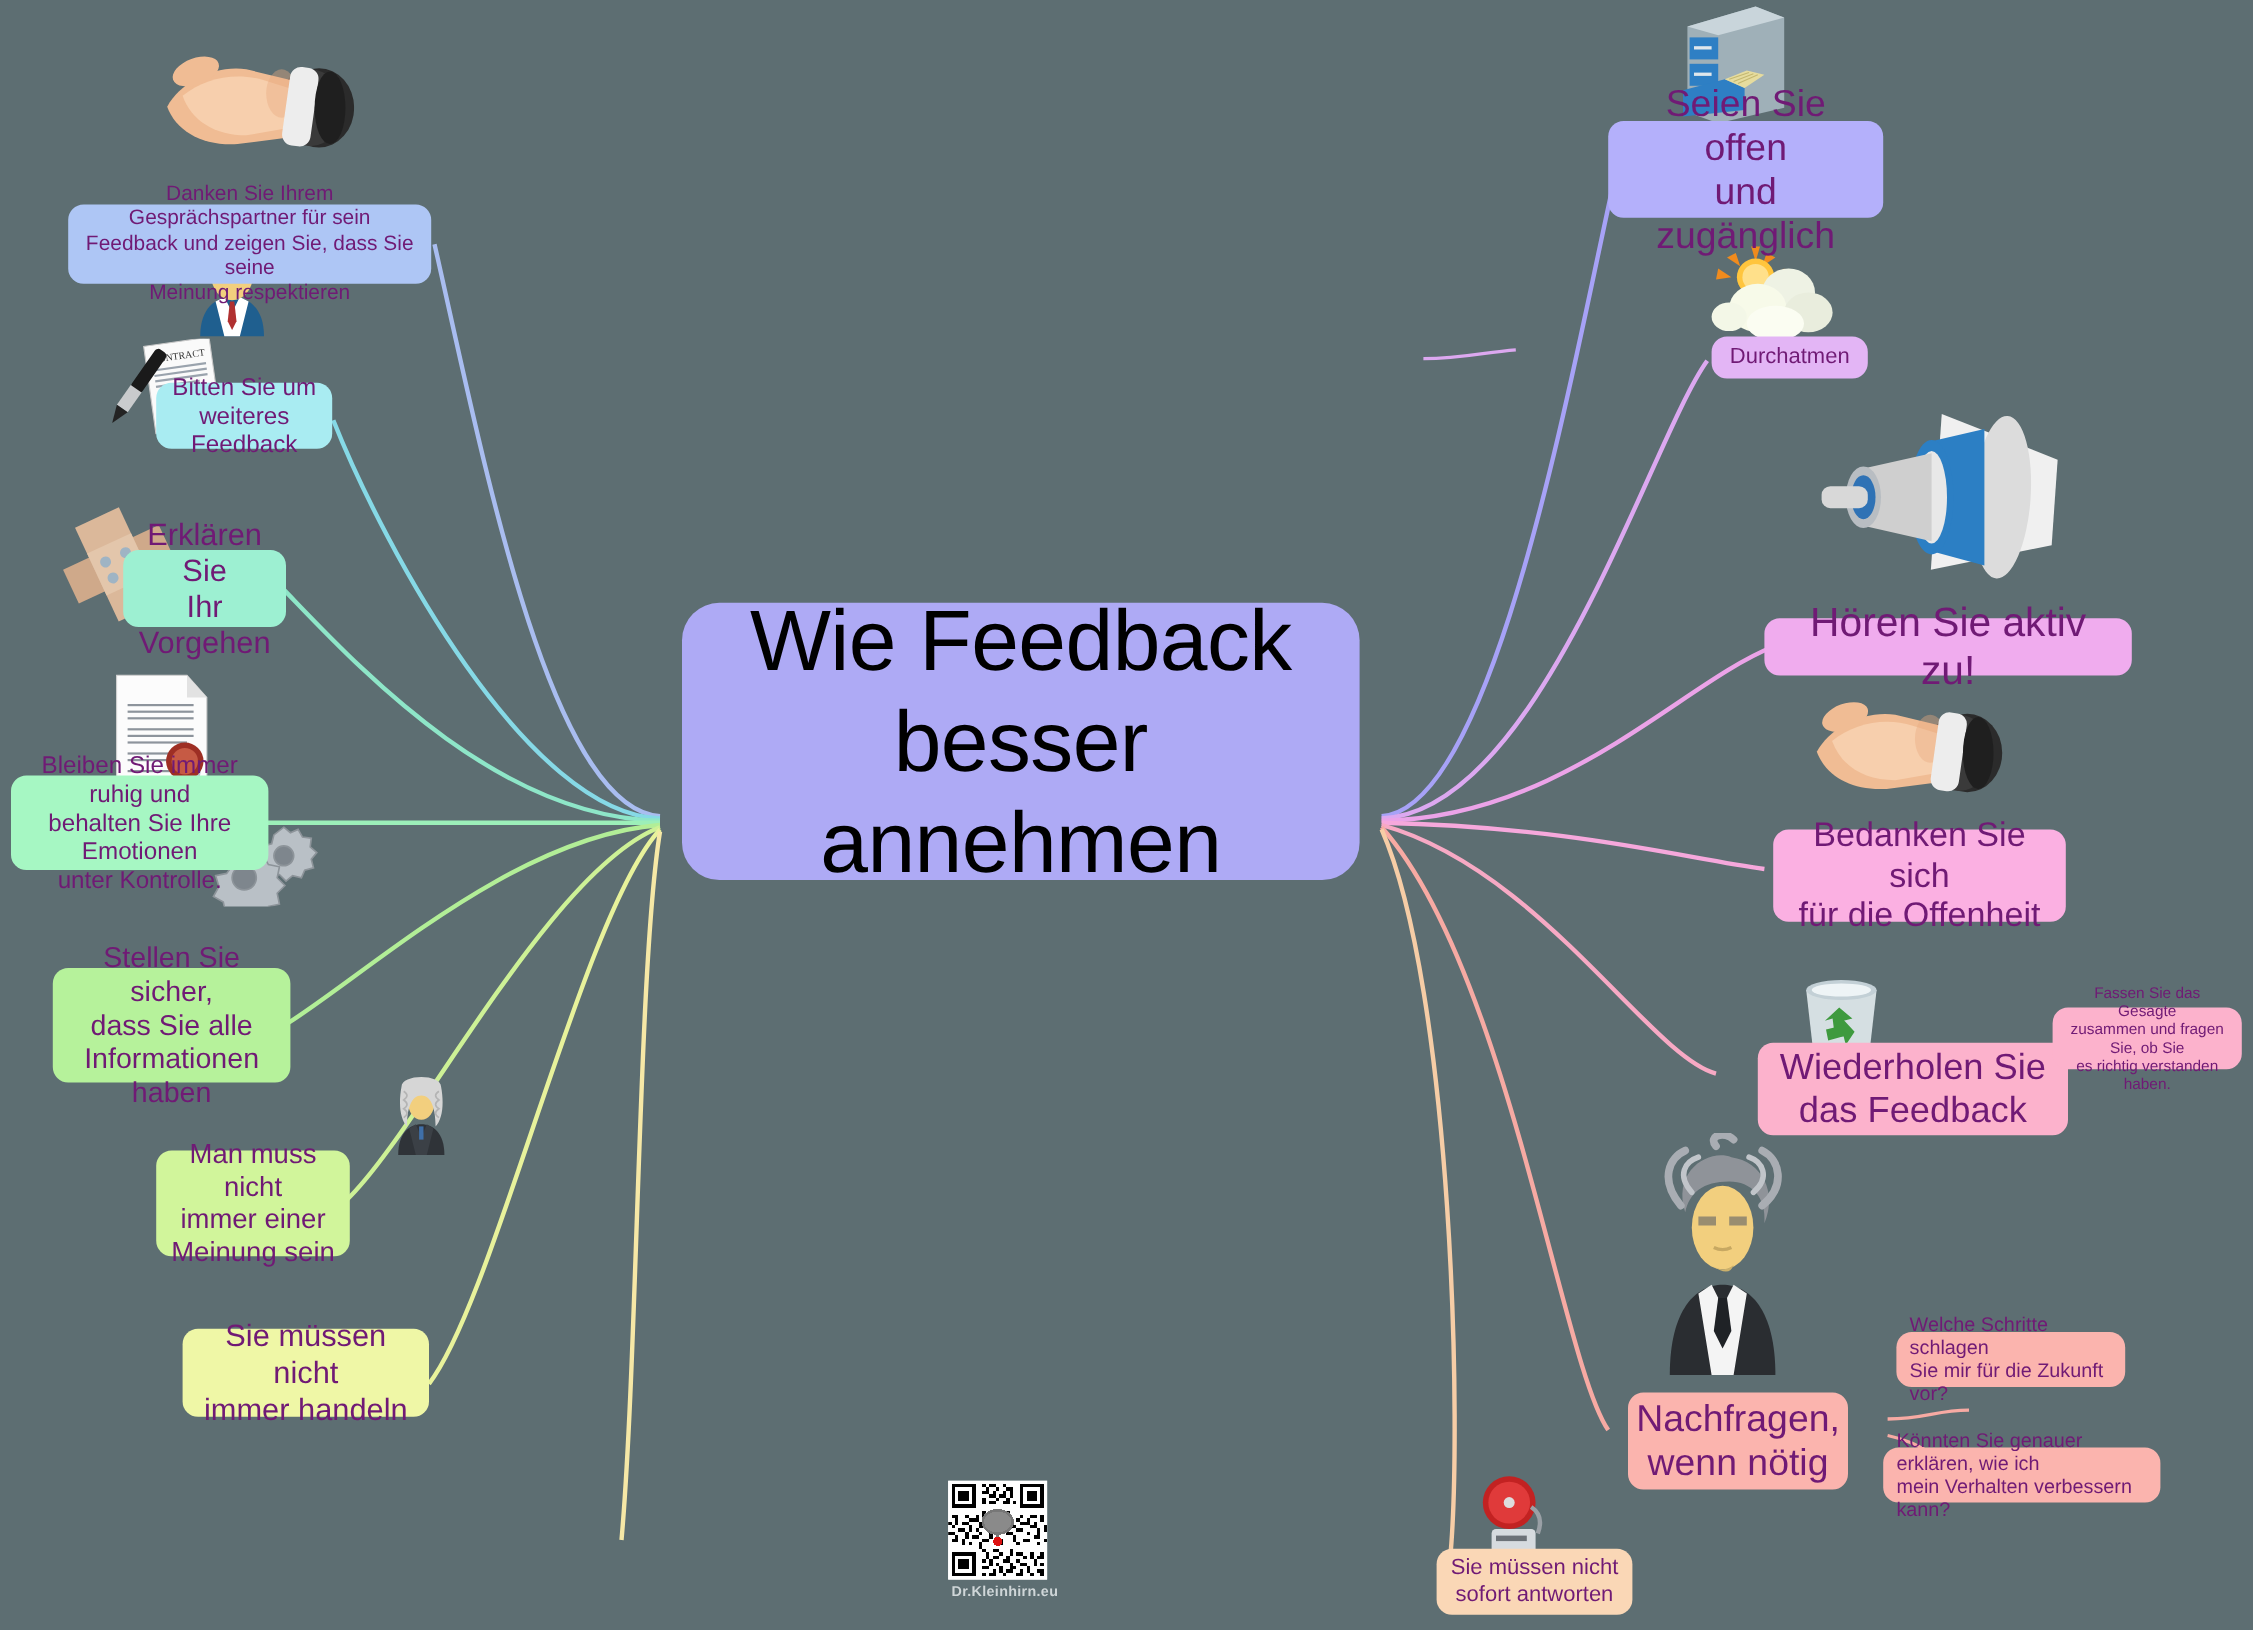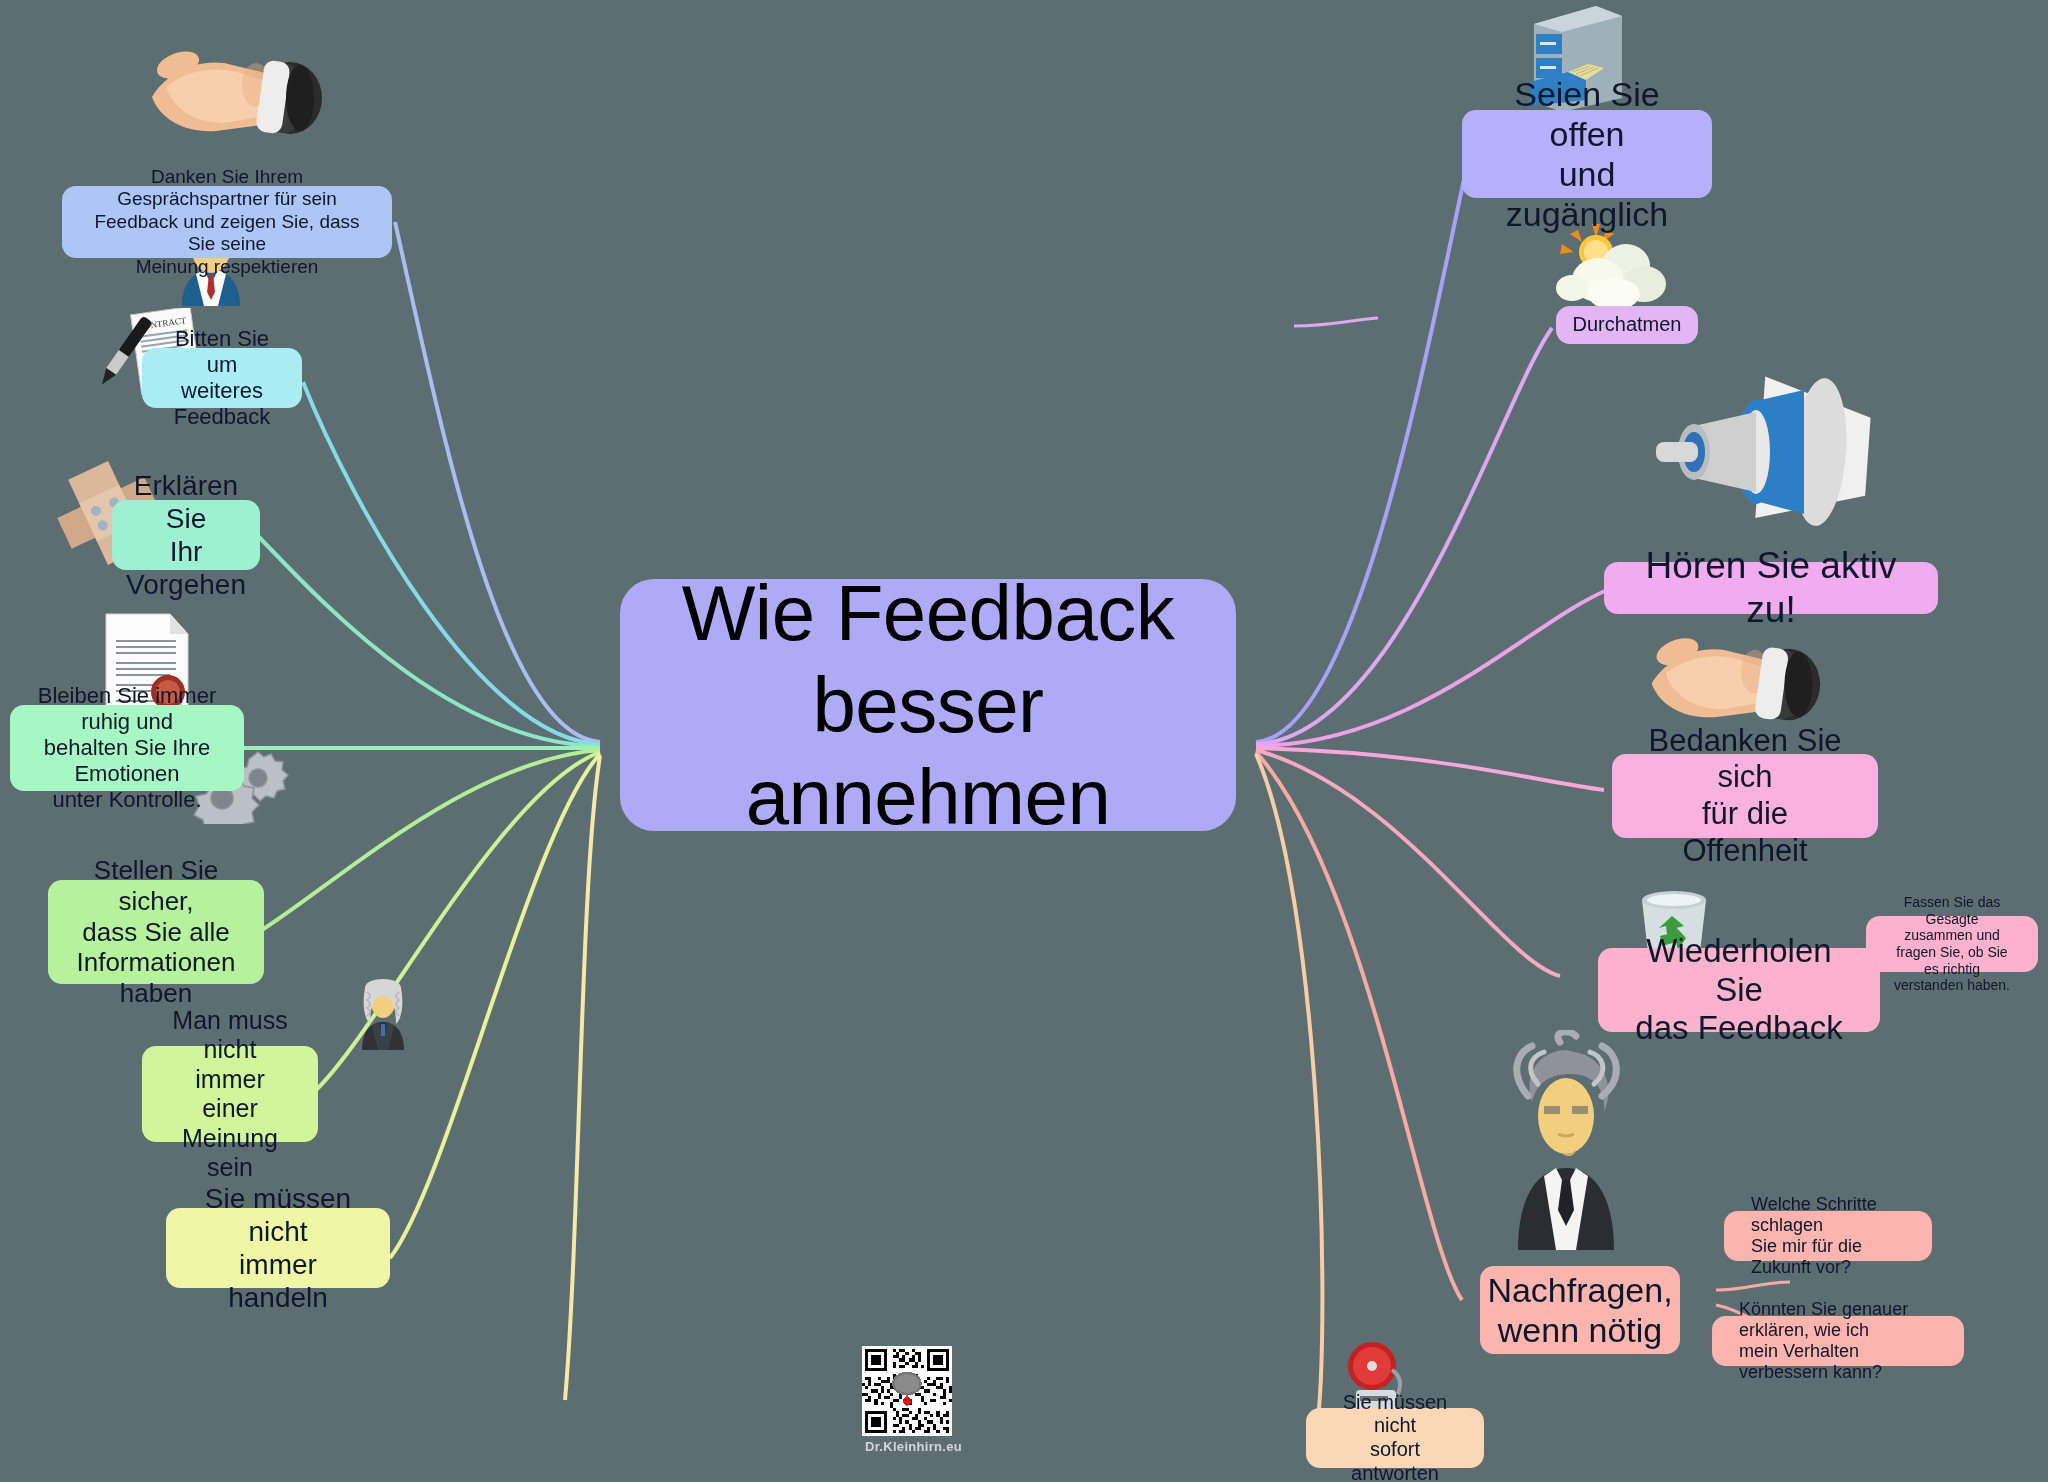--- a/index.html
+++ b/index.html
@@ -19,28 +19,28 @@
     position: absolute;
     left: 0; top: 0;
     width: 2048px;
     height: 1482px;
     pointer-events: none;
   }
   .node {
     position: absolute;
     box-sizing: border-box;
     border-radius: 14px;
-    color: #0f172a;
+    color: #701a75;
     text-align: center;
     line-height: 1.18;
     white-space: pre-line;
     display: flex;
     align-items: center;
     justify-content: center;
-    padding: 4px 27px;
+    padding: 4px 12px;
   }
   .central {
     position: absolute;
     background: #aeaaf5;
     border-radius: 34px;
     display: flex;
     align-items: center;
     justify-content: center;
     text-align: center;
     font-size: 78px;
@@ -95,21 +95,21 @@
     <path d="M1256,750 C1400,790 1500,960 1560,976" stroke="#f7a9c4" stroke-width="4" fill="none"></path>
     <path d="M1256,752 C1370,880 1420,1240 1462,1300" stroke="#f7aaa3" stroke-width="4" fill="none"></path>
     <path d="M1256,754 C1320,900 1330,1300 1318,1420" stroke="#f6cda6" stroke-width="4" fill="none"></path>
 
     <path d="M1294,326 C1330,326 1350,320 1378,318" stroke="#dca8f0" stroke-width="3" fill="none"></path>
     <path d="M1779,988 C1820,988 1840,980 1866,978" stroke="#f7a9c4" stroke-width="3" fill="none"></path>
     <path d="M1716,1290 C1750,1290 1760,1282 1790,1282" stroke="#f7aaa3" stroke-width="3" fill="none"></path>
     <path d="M1716,1305 C1750,1312 1760,1330 1790,1332" stroke="#f7aaa3" stroke-width="3" fill="none"></path>
   </svg>
 
-  <div class="central" style="left:620px; top:579px; width:616px; height:252px;">Wie Feedback
+  <div class="central" style="left:620px; top:548px; width:616px; height:252px;">Wie Feedback
 besser
 annehmen</div>
 
   <svg class="icon" style="left:132px; top:35px;" width="190" height="115" viewBox="0 0 190 115">
     <ellipse cx="158" cy="63" rx="32" ry="36" fill="#2b2b2b"></ellipse>
     <ellipse cx="150" cy="63" rx="30" ry="35" fill="#3a3a3a"></ellipse>
     <path d="M20,62 C32,40 62,24 92,28 L150,42 L146,88 L84,96 C52,98 28,84 20,62Z" fill="#f0bc94"></path>
     <path d="M34,52 C54,36 82,30 108,38 L140,48 L138,80 L92,88 C62,88 42,74 34,52Z" fill="#f7cfad"></path>
     <ellipse cx="46" cy="30" rx="22" ry="12" fill="#f0bc94" transform="rotate(-20 46 30)"></ellipse>
     <ellipse cx="124" cy="50" rx="14" ry="22" fill="#e8ab80" opacity=".4"></ellipse>

